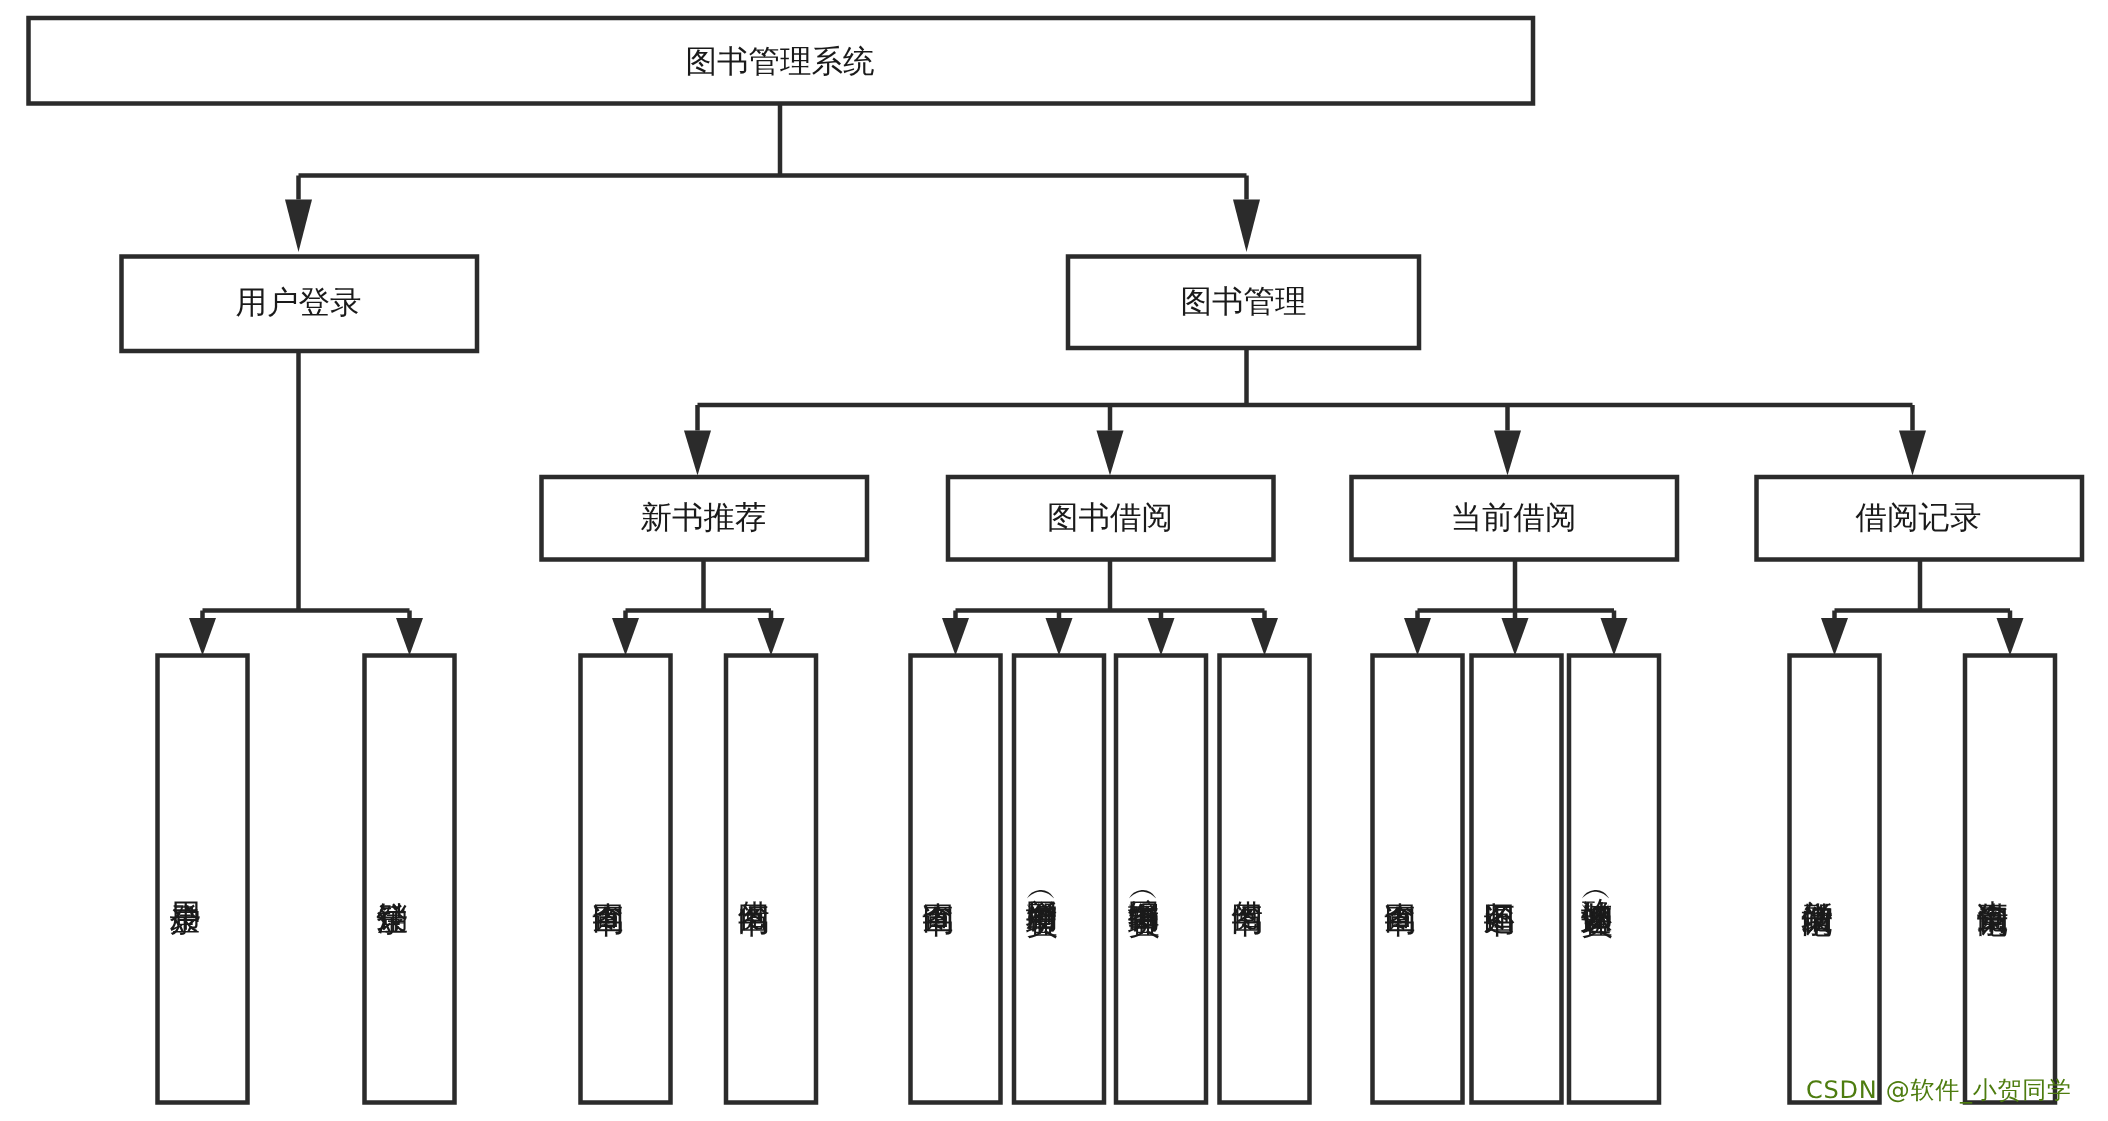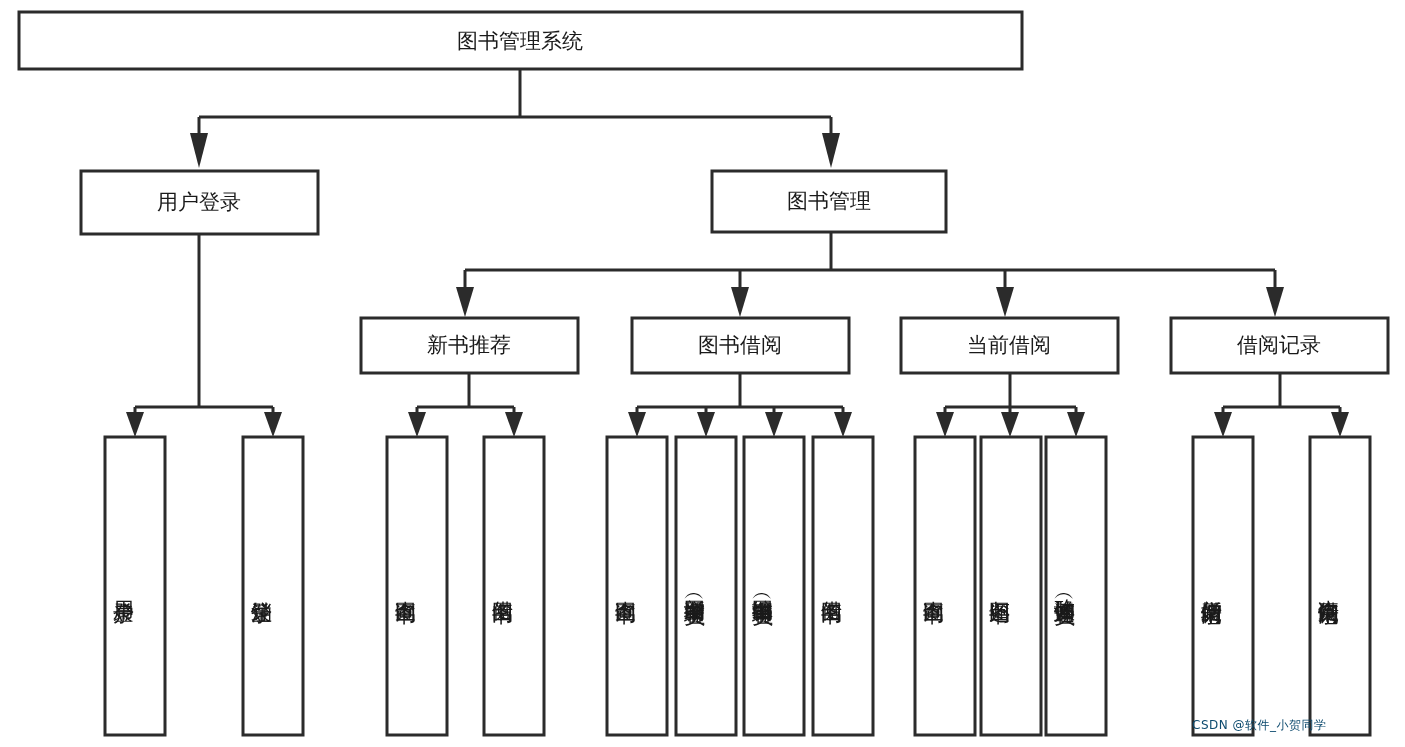--- a/index.html
+++ b/index.html
@@ -57,24 +57,25 @@
     color: #1a1a1a;
     line-height: 1.07;
     letter-spacing: 1px;
     white-space: nowrap;
     pointer-events: none;
     text-align: center;
   }
   .watermark {
     position: absolute;
     font-family: "DejaVu Sans", "Liberation Sans", sans-serif;
-    font-size: 12px;
-    color: #0c4a6e;
+    font-size: 16px;
+    color: #4d7c0f;
     white-space: nowrap;
     letter-spacing: 0.5px;
+    padding-left: 12px;
   }
 </style>
 </head>
 <body>
 
 <div id="diagram-root">
 
   <svg class="diagram-canvas" viewBox="0 0 1405 747" xmlns="http://www.w3.org/2000/svg">
 
     <g>

